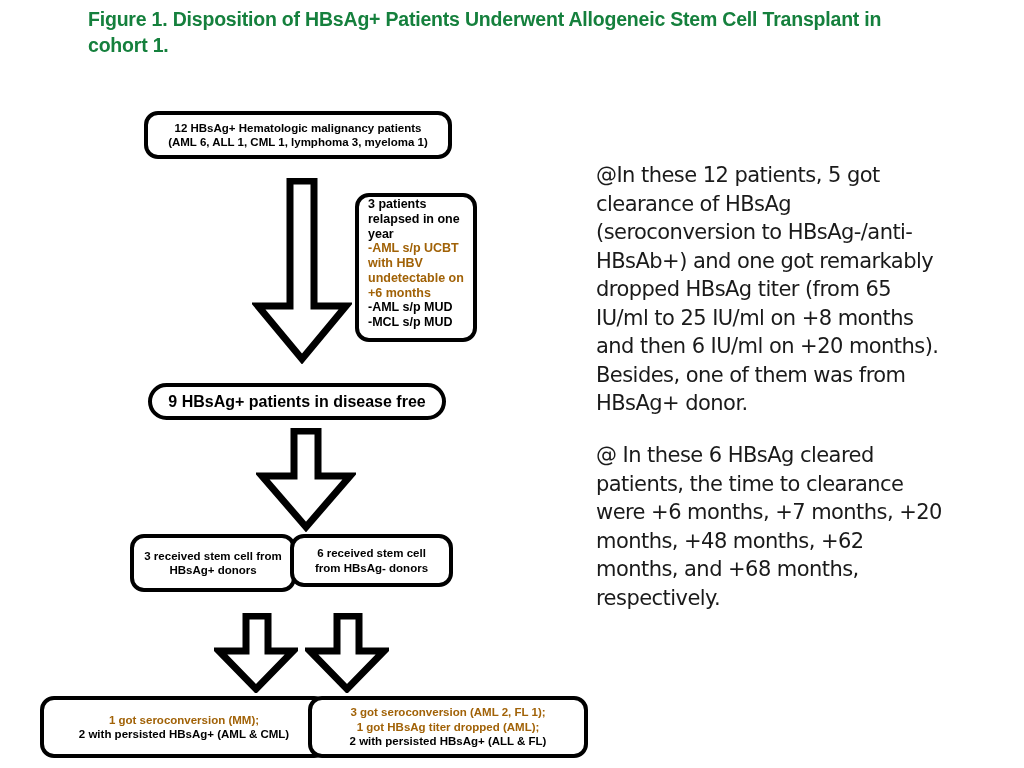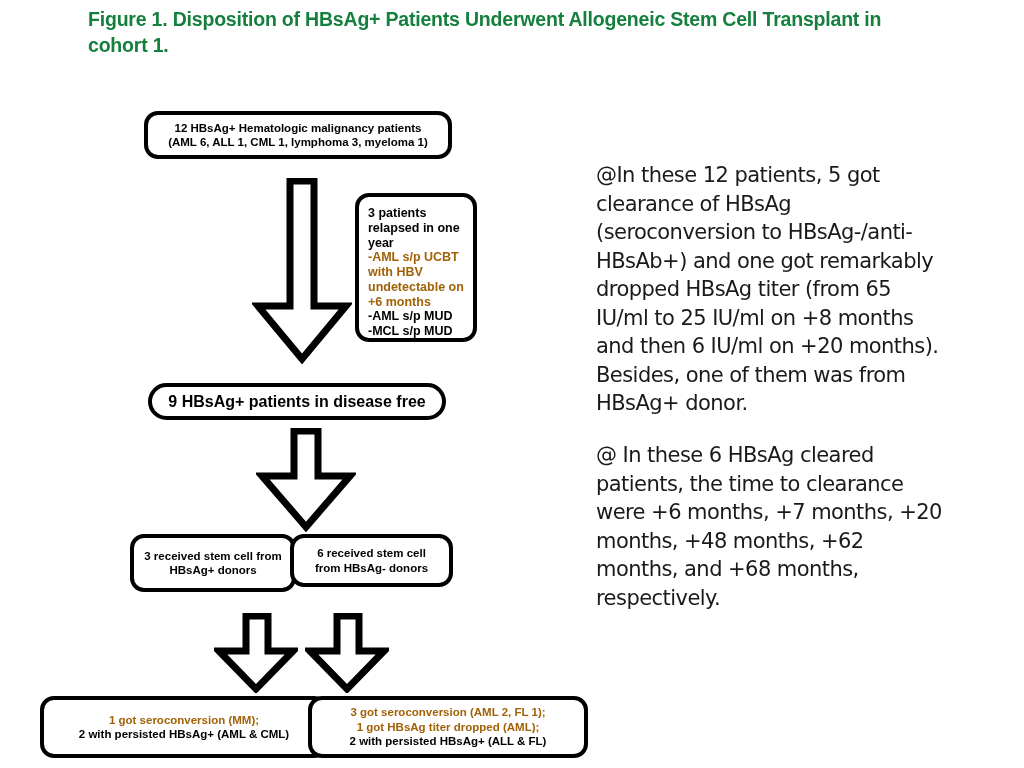--- a/index.html
+++ b/index.html
@@ -56,21 +56,20 @@
     font-size: 11.5px;
     border-radius: 14px;
     margin-top: 8px;
   }
   #box-relapse {
     left: 355px; top: 193px; width: 122px; height: 149px;
     font-size: 12.5px;
     border-radius: 14px;
     text-align: left;
     align-items: flex-start;
-    padding-top: 9px;
   }
   #box-relapse .lines { text-align: left; padding-left: 9px; line-height: 1.18; }
   #box-disease-free {
     left: 148px; top: 383px; width: 298px; height: 37px;
     font-size: 16px;
     border-radius: 19px;
     justify-content: flex-end;
   }
   #box-donor-pos {
     left: 130px; top: 534px; width: 166px; height: 58px;

